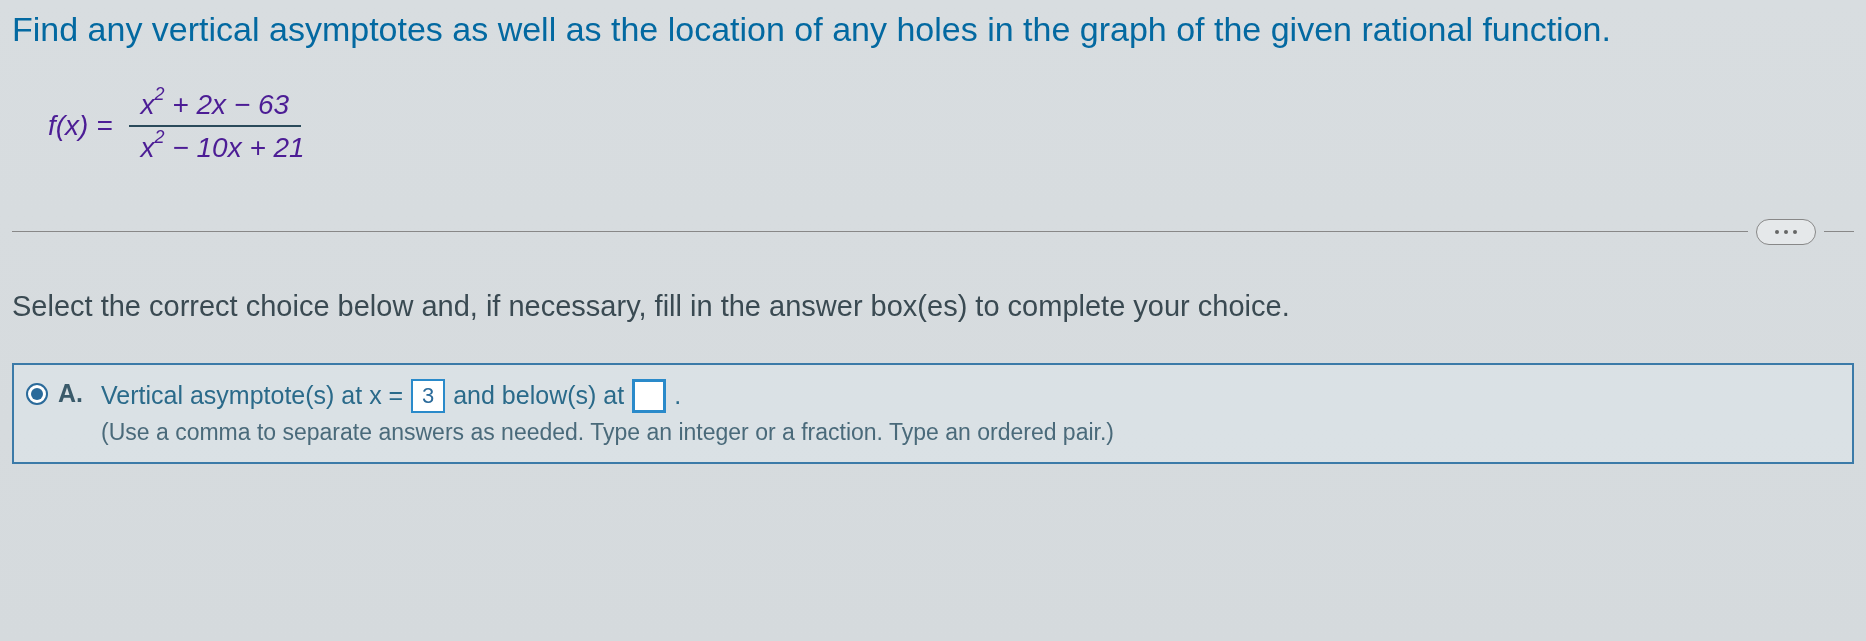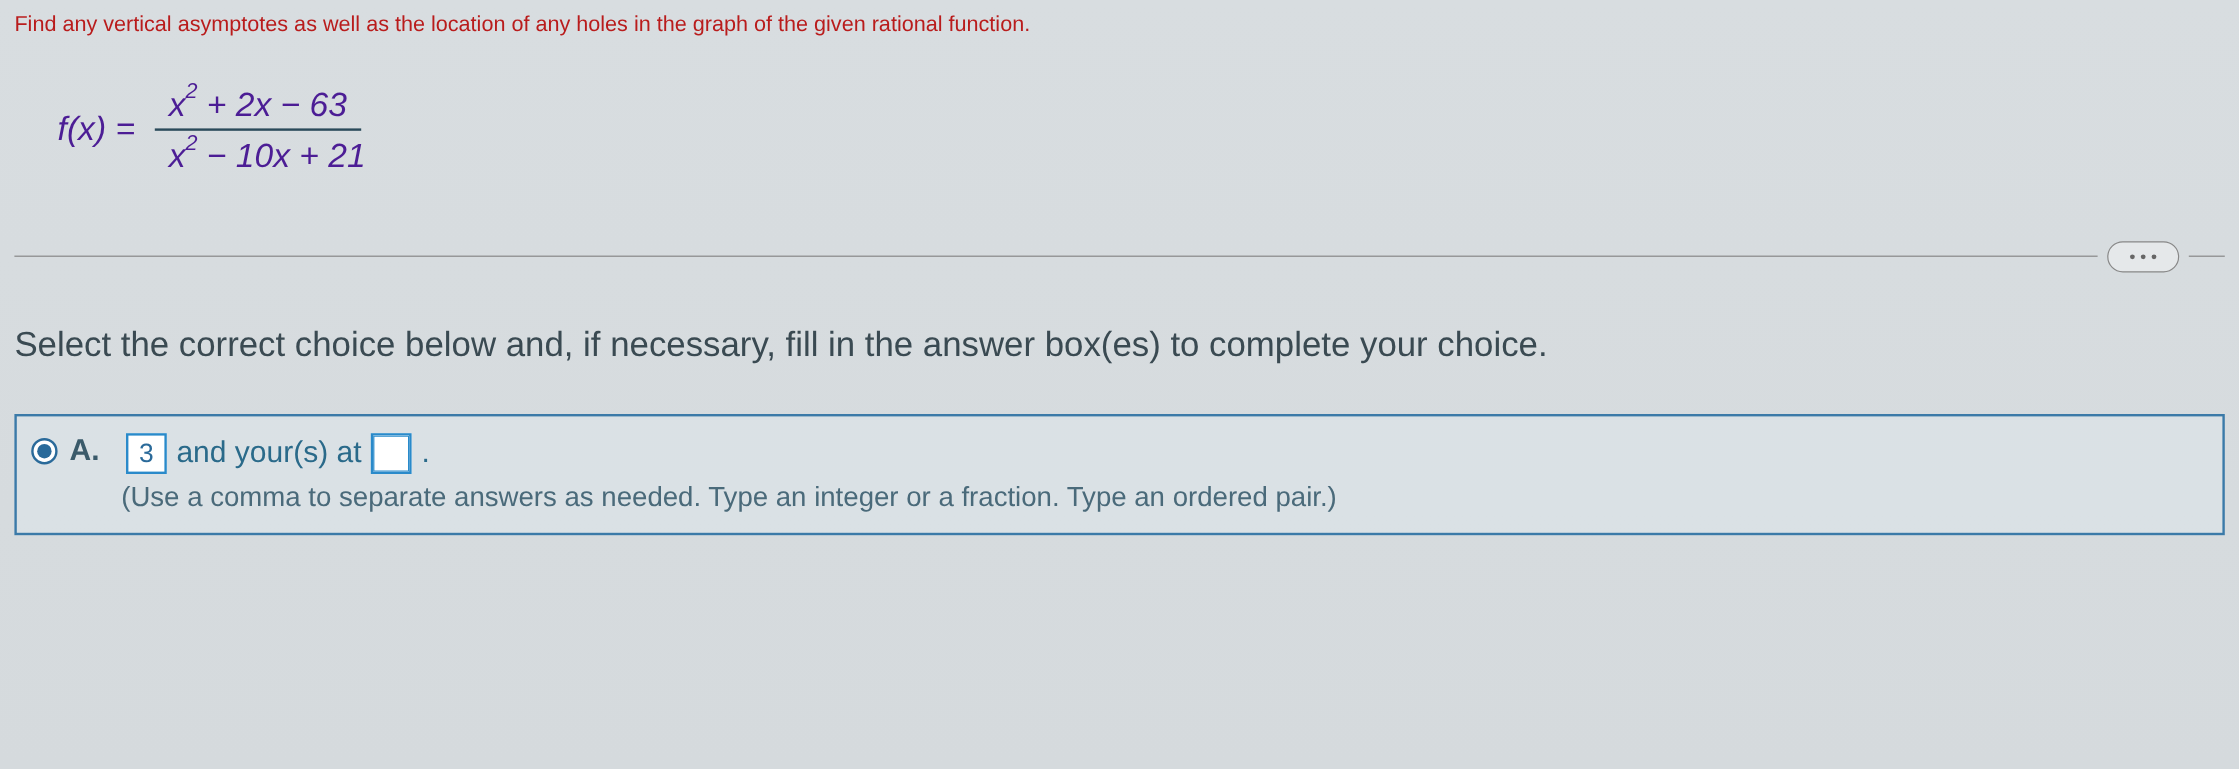--- a/index.html
+++ b/index.html
@@ -10,22 +10,22 @@
     body {
       font-family: Arial, sans-serif;
       background: linear-gradient(to bottom, #d8dde0 0%, #d5dadd 100%);
       width: 1866px;
       height: 641px;
       padding: 10px 12px;
       color: #333;
       position: relative;
     }
     .question-text {
-      font-size: 18px;
-      color: #b91c1c;
+      font-size: 34px;
+      color: #0369a1;
       margin-bottom: 35px;
       font-weight: normal;
     }
     .equation {
       display: flex;
       align-items: center;
       margin-left: 36px;
       margin-bottom: 50px;
       font-size: 28px;
       color: #4c1d95;
@@ -187,20 +187,21 @@
 
 <div class="instruction">Select the correct choice below and, if necessary, fill in the answer box(es) to complete your choice.</div>
 
 <div class="choice-box">
   <div class="radio">
     <div class="radio-inner"></div>
   </div>
   <div class="choice-label">A.</div>
   <div class="choice-content">
     <div class="choice-line1">
+      <span>Vertical asymptote(s) at x =</span>
       <span class="answer-box">3</span>
-      <span>and your(s) at</span>
+      <span>and below(s) at</span>
       <span class="answer-box empty"></span>
       <span>.</span>
     </div>
     <div class="choice-line2">(Use a comma to separate answers as needed. Type an integer or a fraction. Type an ordered pair.)</div>
   </div>
 </div>
 
 </body></html>

